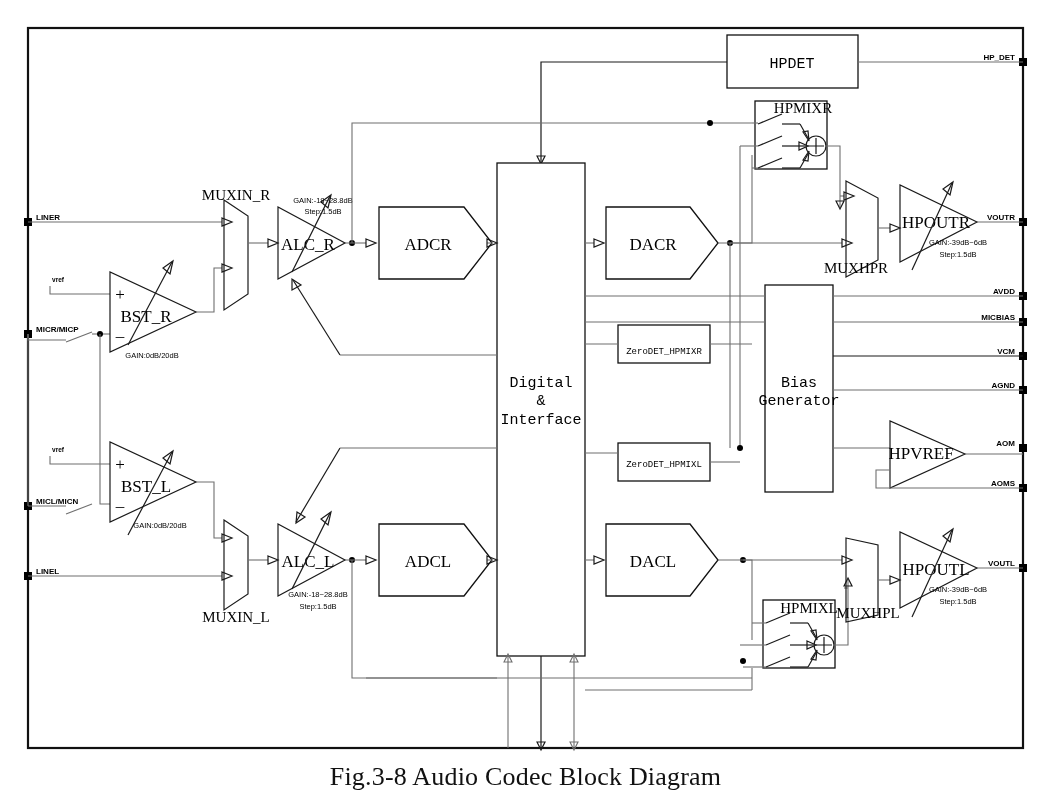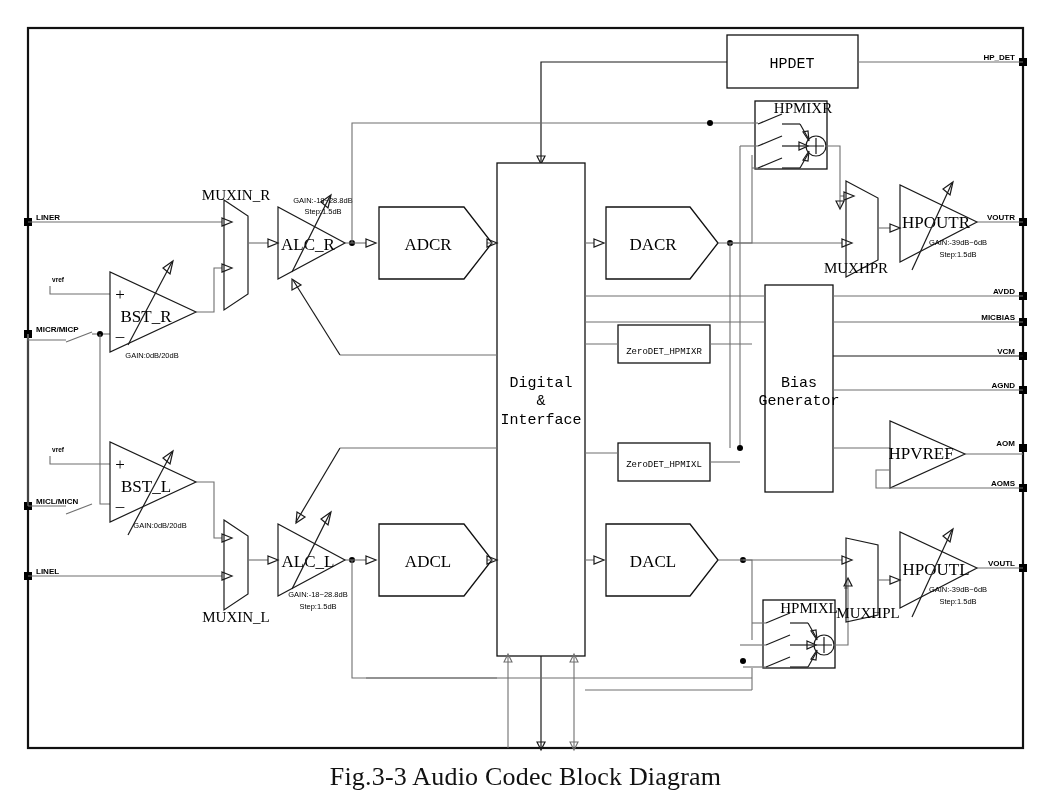--- a/index.html
+++ b/index.html
@@ -300,15 +300,15 @@
   <text class="tiny" x="958" y="592">GAIN:-39dB~6dB</text>
   <text class="tiny" x="958" y="604">Step:1.5dB</text>
   <path class="ln" d="M977 568 H1023"></path>
 
   <path class="ln" d="M497 678 H366"></path>
   <path class="ln" d="M585 690 H752"></path>
   <path class="ln" d="M752 690 V668"></path>
 
 </svg>
 
-<div class="cap">Fig.3-3 Audio Codec Block Diagram</div>
+<div class="cap">Fig.3-8 Audio Codec Block Diagram</div>
 
 </div>
 
 </body></html>

